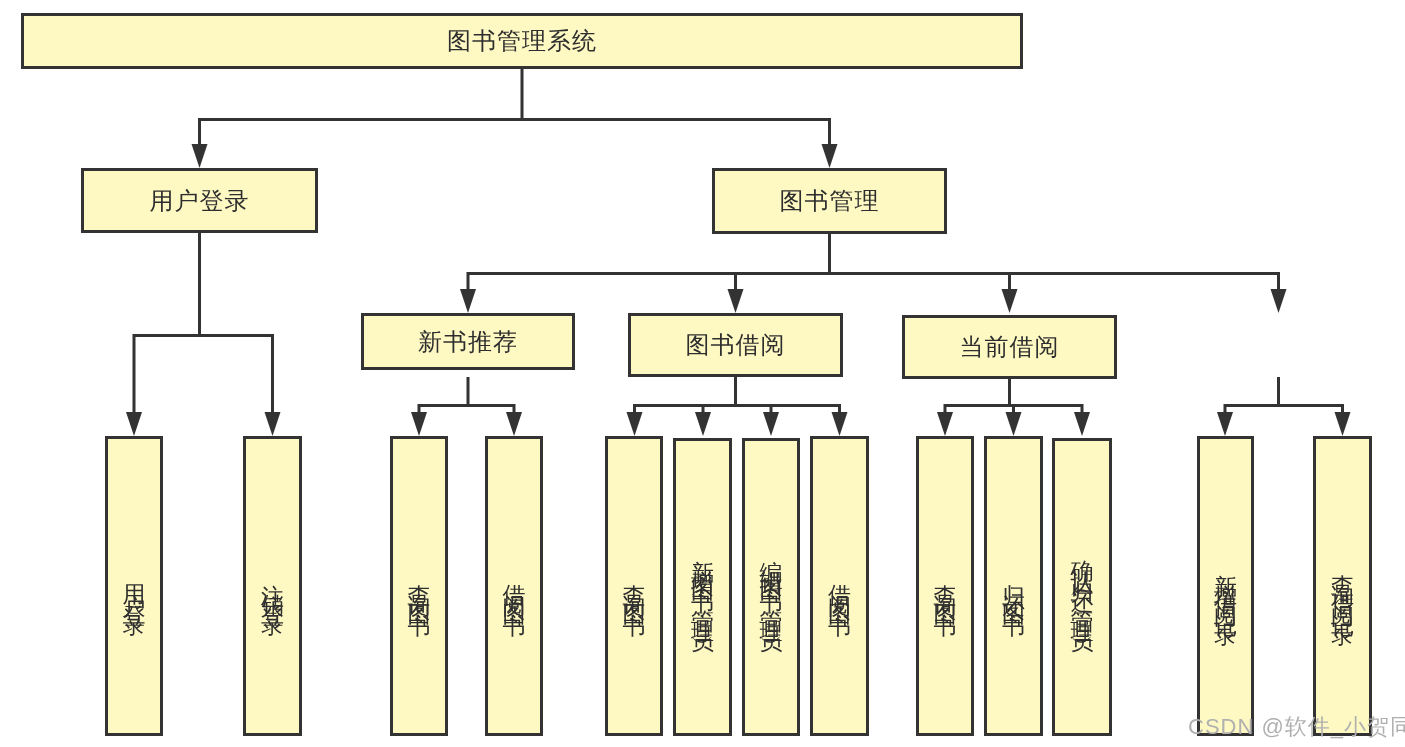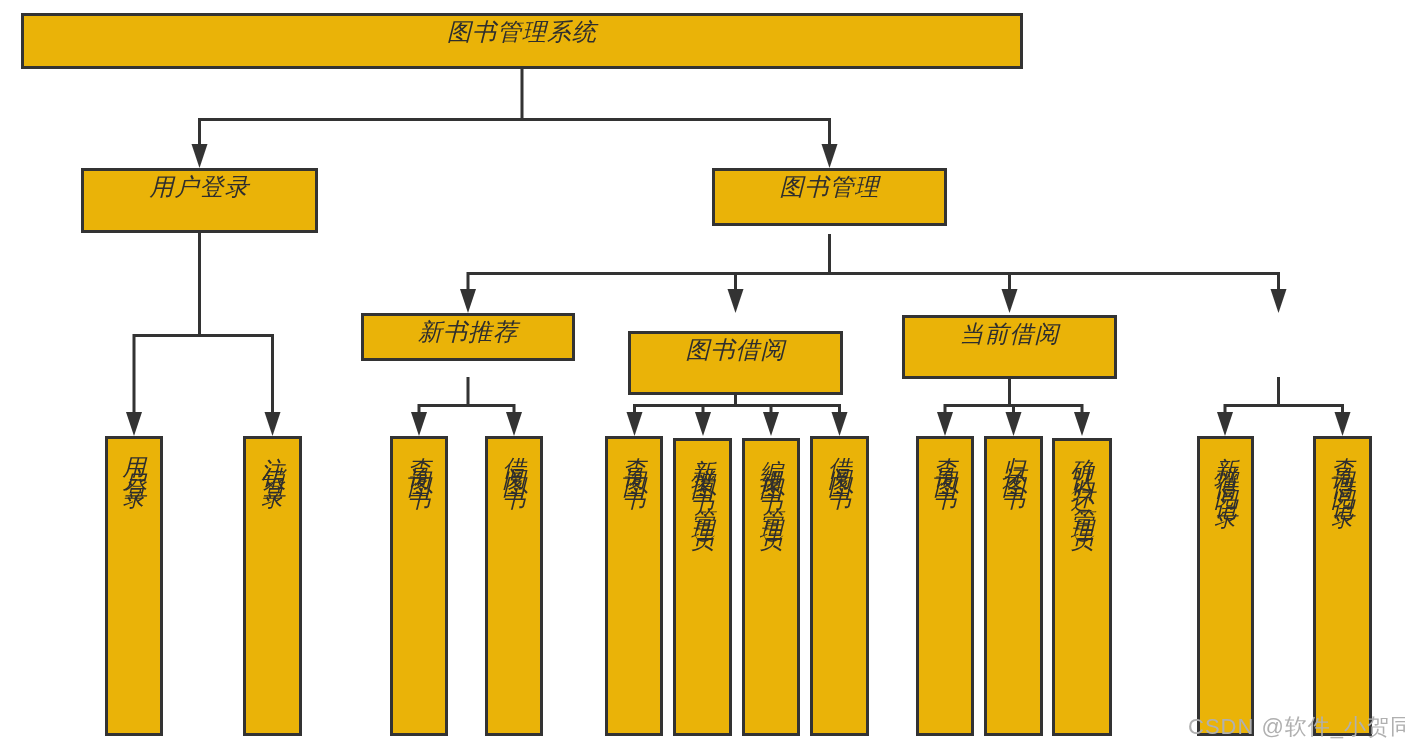--- a/index.html
+++ b/index.html
@@ -14,25 +14,24 @@
     width:1405px;height:747px;
     background:var(--background);
     font-family:"Liberation Sans","DejaVu Sans",sans-serif;
     overflow:hidden;
   }
   .connectors{position:absolute;left:0;top:0;z-index:0;}
   .node{
     position:absolute;
     box-sizing:border-box;
     border:3px solid var(--line);
-    background:#eab308;
-    display:flex;align-items:flex-start;justify-content:center;
+    background:#fef9c3;
+    display:flex;align-items:center;justify-content:center;
     color:var(--text);
     z-index:1;
-    font-style:italic;
   }
   .hnode{font-size:24px;letter-spacing:1px;white-space:nowrap;}
   .leaf{font-size:23px;}
   .vtext{
     writing-mode:vertical-rl;
     text-orientation:mixed;
     letter-spacing:10px;
     line-height:1;
   }
   .watermark{
@@ -90,28 +89,28 @@
     </g>
   </svg>
 
   <div class="node hnode" style="left:21px;top:13px;width:1002px;height:56px">
     <span>图书管理系统</span>
   </div>
 
   <div class="node hnode" style="left:81px;top:168px;width:237px;height:65px">
     <span>用户登录</span>
   </div>
-  <div class="node hnode" style="left:712px;top:168px;width:235px;height:58px">
+  <div class="node hnode" style="left:712px;top:168px;width:235px;height:66px">
     <span>图书管理</span>
   </div>
 
-  <div class="node hnode" style="left:361px;top:313px;width:214px;height:48px">
+  <div class="node hnode" style="left:361px;top:313px;width:214px;height:57px">
     <span>新书推荐</span>
   </div>
-  <div class="node hnode" style="left:628px;top:331px;width:215px;height:64px">
+  <div class="node hnode" style="left:628px;top:313px;width:215px;height:64px">
     <span>图书借阅</span>
   </div>
   <div class="node hnode" style="left:902px;top:315px;width:215px;height:64px">
     <span>当前借阅</span>
   </div>
 
   <div class="node leaf" style="left:105px;top:436px;width:58px;height:300px">
     <span class="vtext">用户登录</span>
   </div>
   <div class="node leaf" style="left:243px;top:436px;width:59px;height:300px">

